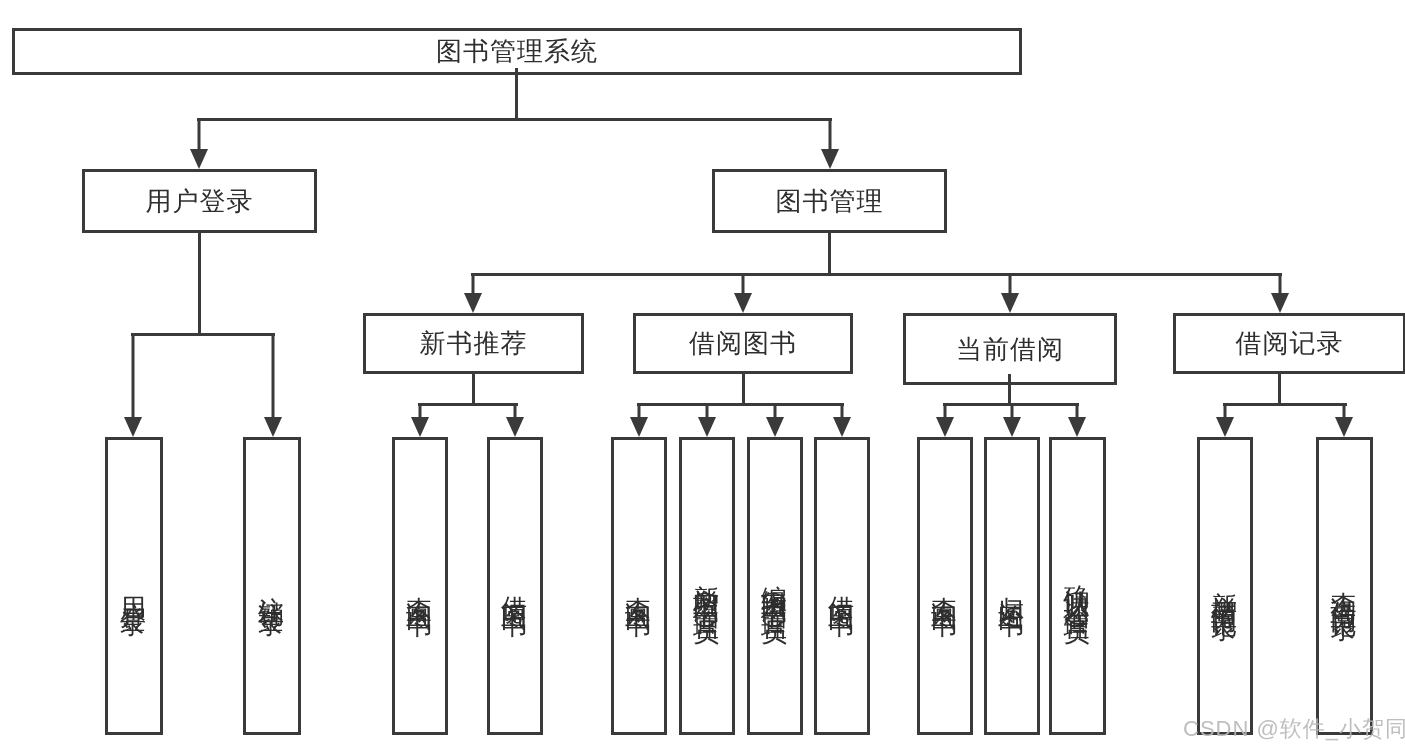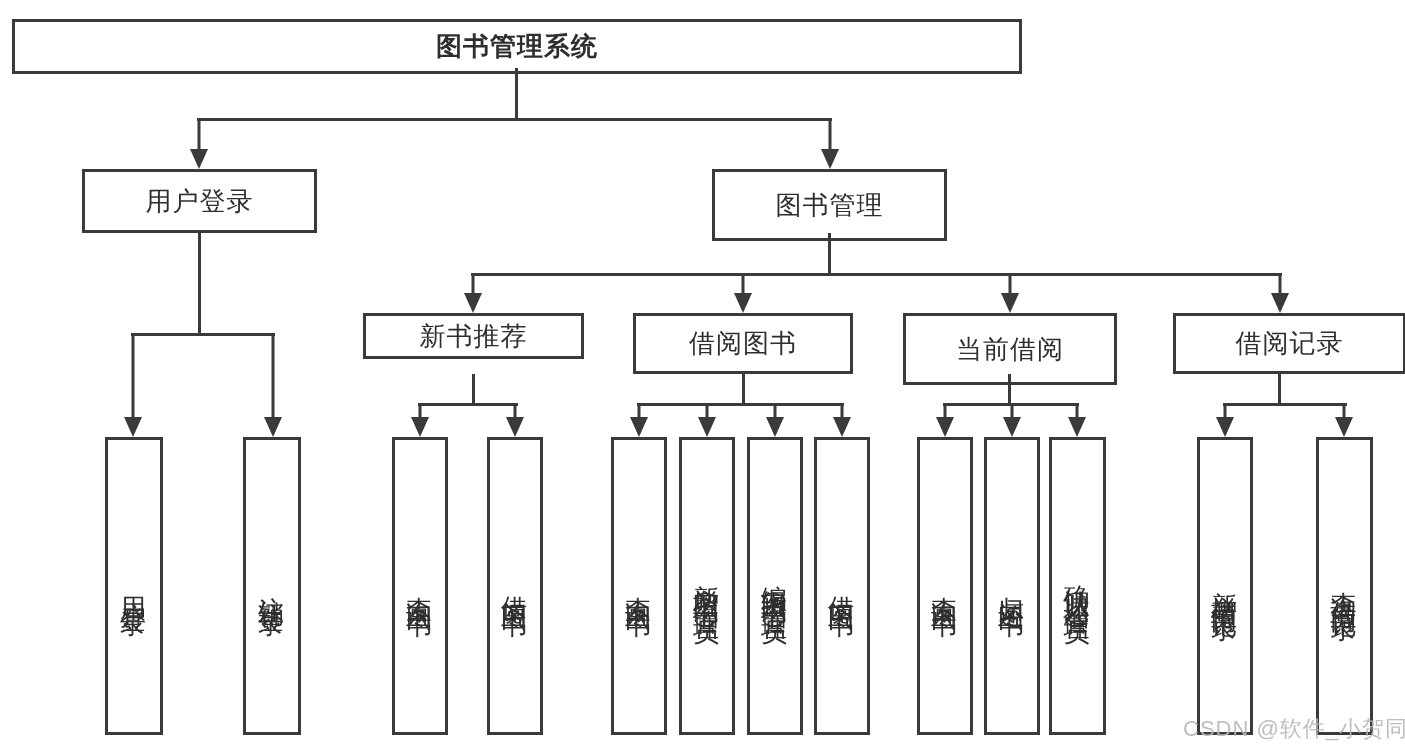--- a/index.html
+++ b/index.html
@@ -44,35 +44,35 @@
   }
   .watermark {
     position: absolute; left: 1183px; top: 714px;
     font-size: 22px; color: rgba(185,185,185,0.92);
     letter-spacing: 1px; white-space: nowrap; z-index: 5;
   }
 </style>
 </head>
 <body>
 
-<div class="hbox" style="left:12px; top:19px; width:1010px; height:55px;font-weight:bold;">图书管理系统</div>
+<div class="hbox" style="left:12px; top:28px; width:1010px; height:47px;">图书管理系统</div>
 
 <div class="line" style="left:515px; top:68px; width:3px; height:50px;"></div>
 <div class="line" style="left:197px; top:118px; width:635px; height:3px;"></div>
 <div class="arrow" style="left:190px; top:118px; height:51px;">
   <div class="shaft"></div>
     <div class="head"></div>
 </div>
 <div class="arrow" style="left:821px; top:118px; height:51px;">
   <div class="shaft"></div>
     <div class="head"></div>
 </div>
 
 <div class="hbox" style="left:82px; top:169px; width:235px; height:64px;">用户登录</div>
-<div class="hbox" style="left:712px; top:169px; width:235px; height:72px;">图书管理</div>
+<div class="hbox" style="left:712px; top:169px; width:235px; height:64px;">图书管理</div>
 
 <div class="line" style="left:198px; top:233px; width:3px; height:100px;"></div>
 <div class="line" style="left:131px; top:333px; width:144px; height:3px;"></div>
 <div class="arrow" style="left:124px; top:333px; height:104px;">
   <div class="shaft"></div>
     <div class="head"></div>
 </div>
 <div class="arrow" style="left:264px; top:333px; height:104px;">
   <div class="shaft"></div>
     <div class="head"></div>
@@ -90,21 +90,21 @@
 </div>
 <div class="arrow" style="left:1001px; top:273px; height:40px;">
   <div class="shaft"></div>
     <div class="head"></div>
 </div>
 <div class="arrow" style="left:1271px; top:273px; height:40px;">
   <div class="shaft"></div>
     <div class="head"></div>
 </div>
 
-<div class="hbox" style="left:363px; top:313px; width:221px; height:46px;">新书推荐</div>
+<div class="hbox" style="left:363px; top:313px; width:221px; height:61px;">新书推荐</div>
 <div class="hbox" style="left:633px; top:313px; width:220px; height:61px;">借阅图书</div>
 <div class="hbox" style="left:903px; top:313px; width:214px; height:72px;">当前借阅</div>
 <div class="hbox" style="left:1173px; top:313px; width:233px; height:61px;text-align:center;">借阅记录</div>
 
 <div class="line" style="left:472px; top:374px; width:3px; height:29px;"></div>
 <div class="line" style="left:418px; top:403px; width:100px; height:3px;"></div>
 <div class="arrow" style="left:411px; top:403px; height:34px;">
   <div class="shaft"></div>
     <div class="head"></div>
 </div>

